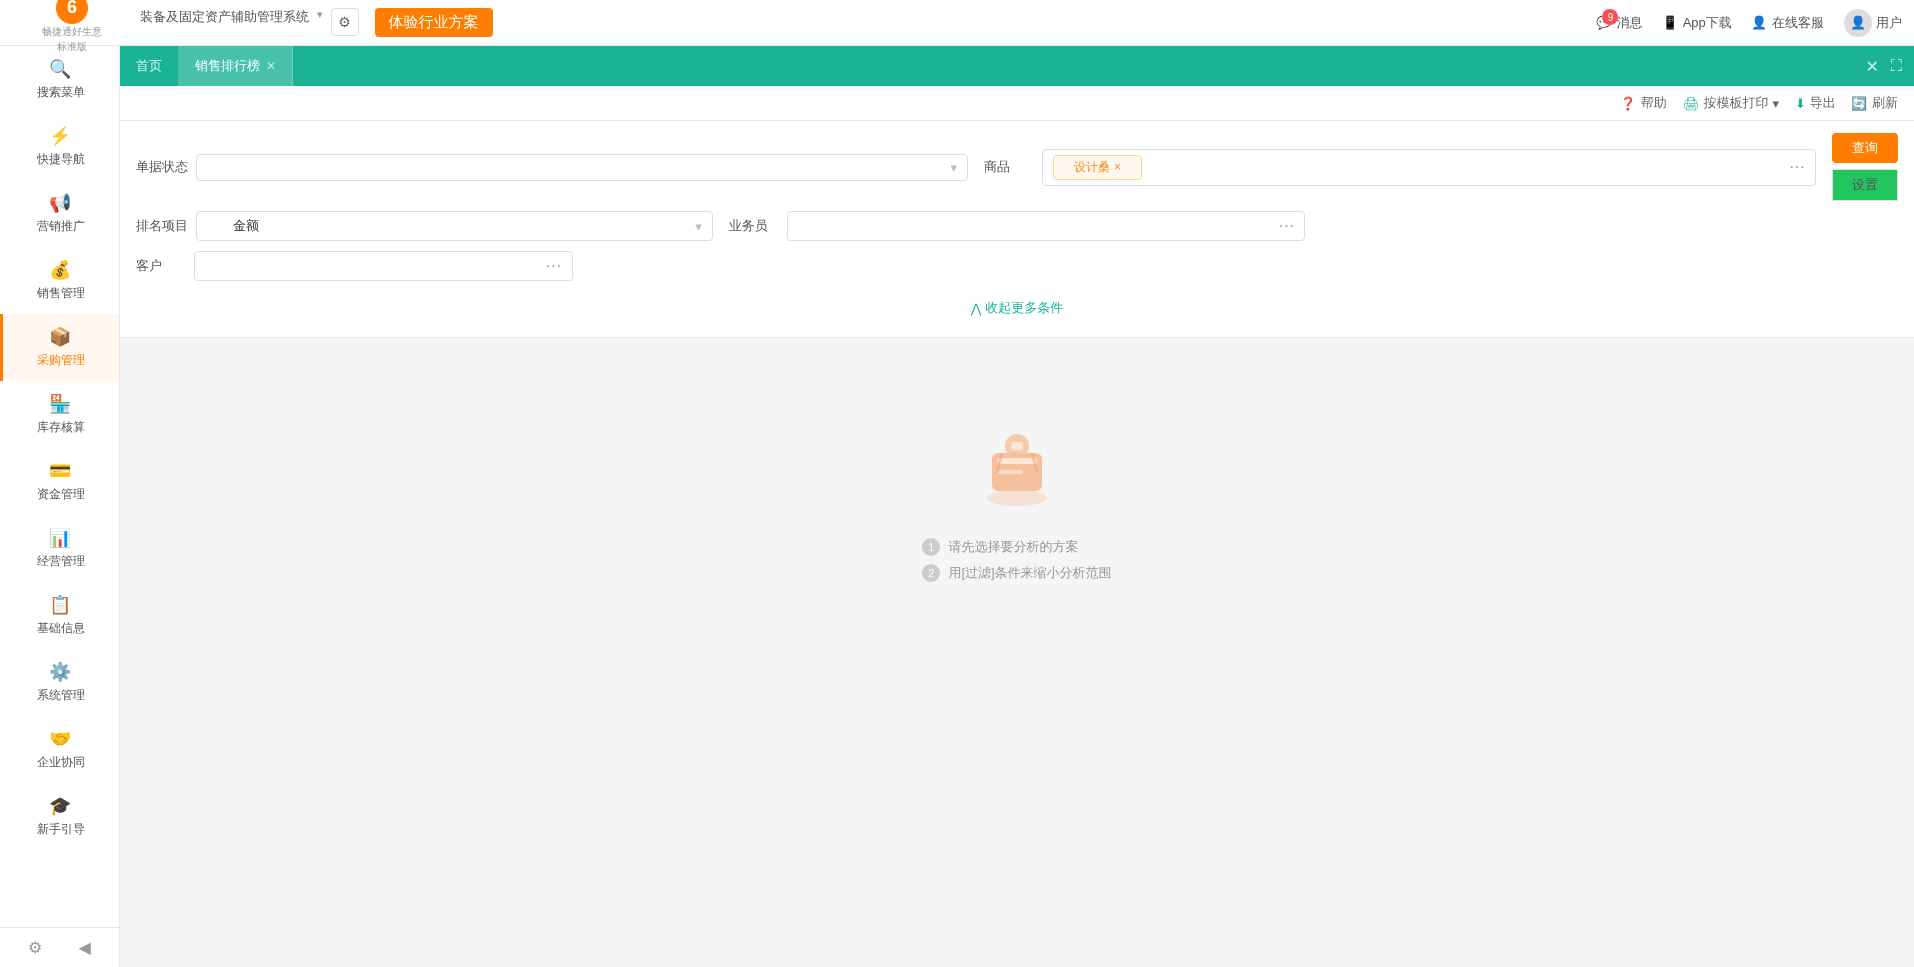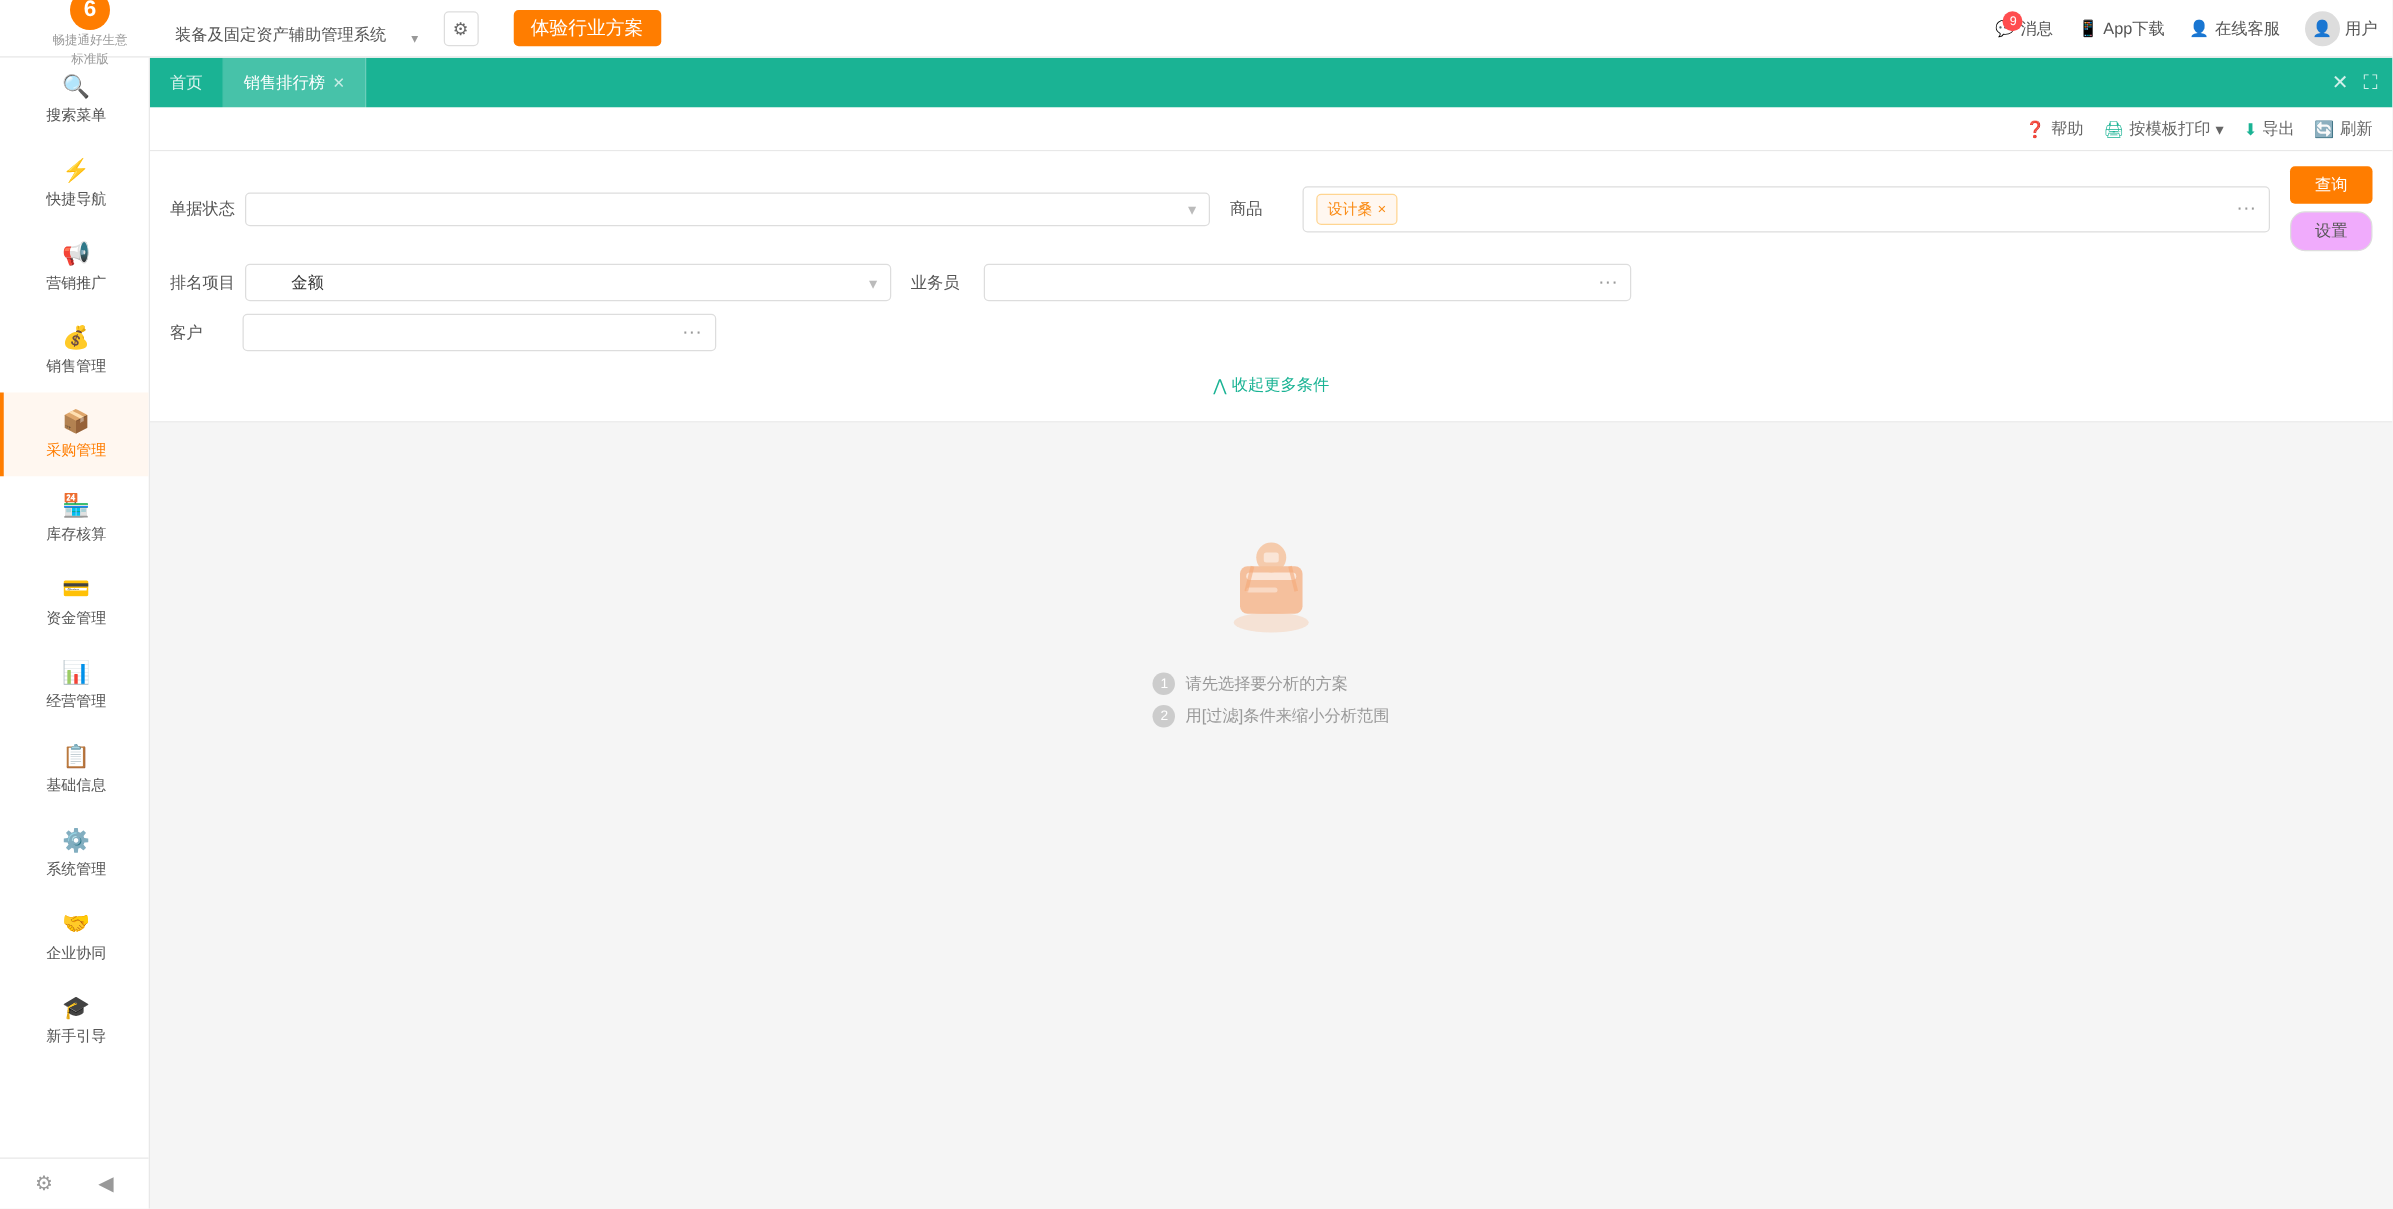--- a/index.html
+++ b/index.html
@@ -36,22 +36,22 @@
       font-weight: bold;
     }
     .logo-text {
       font-size: 10px;
       color: #999;
       margin-top: 1px;
     }
     .system-title {
       flex: 1;
       display: flex;
-      align-items: flex-end;
-      gap: 20px;
+      align-items: flex-start;
+      gap: 8px;
       margin-left: 8px;
       font-size: 13px;
       color: #555;
     }
     .system-title-text { font-size: 13px; color: #555; }
     .dropdown-arrow { color: #999; font-size: 11px; cursor: pointer; }
     .settings-icon-btn {
       width: 28px; height: 28px;
       border: 1px solid #ddd;
       border-radius: 4px;
@@ -276,40 +276,40 @@
       background: #1ab394;
       color: #fff;
     }
     .filter-tag {
       display: flex;
       align-items: center;
       gap: 4px;
       background: #fff7f0;
       border: 1px solid #ffd591;
       border-radius: 4px;
-      padding: 3px 8px;
+      padding: 3px 20px;
       font-size: 12px;
       color: #fa8c16;
     }
     .filter-tag .remove { cursor: pointer; color: #fa8c16; }
     .more-link { color: #1ab394; font-size: 12px; cursor: pointer; }
     .query-btn {
       background: #ff7d00;
       color: white;
       border: none;
       border-radius: 4px;
       padding: 6px 20px;
       font-size: 13px;
       cursor: pointer;
     }
     .settings-btn {
-      background: #f0abfc;
+      background: #22c55e;
       color: #555;
       border: 1px solid #ddd;
-      border-radius: 12px;
+      border-radius: 0;
       padding: 6px 16px;
       font-size: 13px;
       cursor: pointer;
     }
     .collapse-btn {
       display: flex;
       align-items: center;
       gap: 4px;
       color: #1ab394;
       font-size: 13px;

